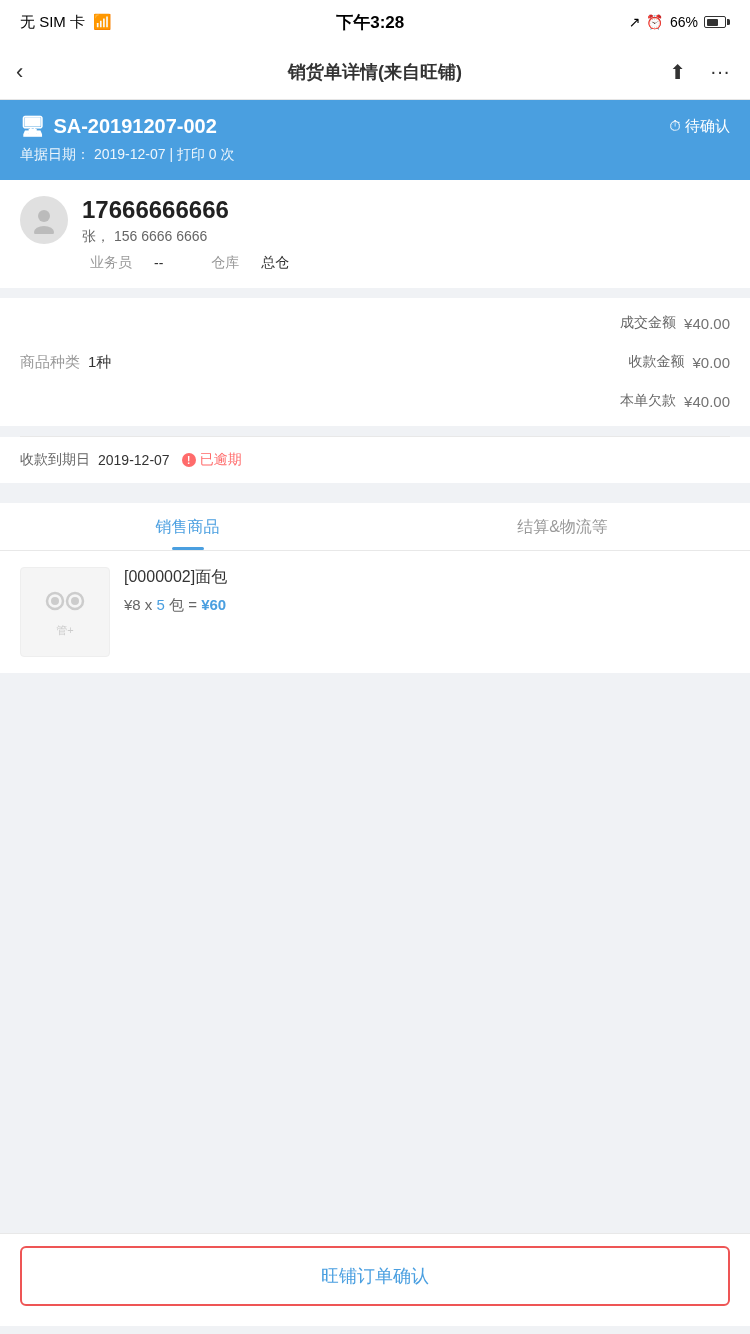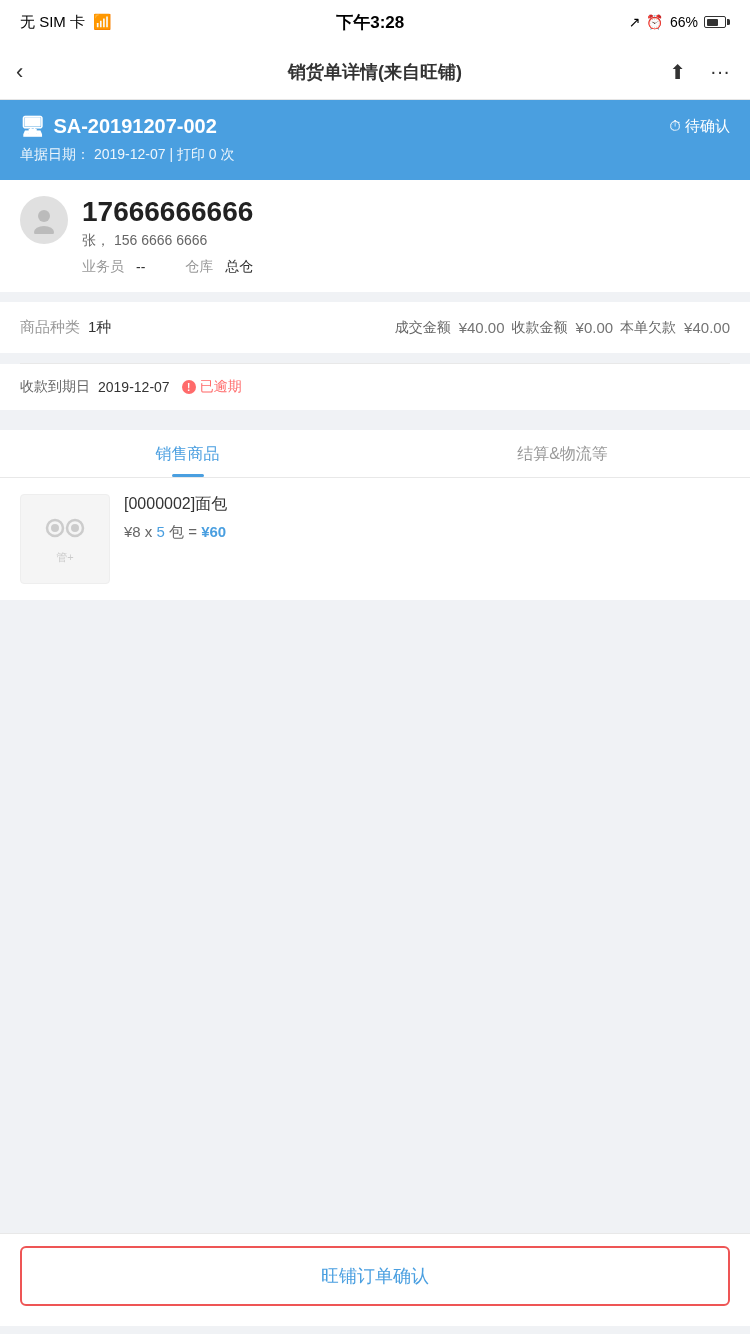--- a/index.html
+++ b/index.html
@@ -145,38 +145,38 @@
       background: #e0e0e0;
       display: flex;
       align-items: center;
       justify-content: center;
       font-size: 24px;
       color: #bbb;
       flex-shrink: 0;
     }
     .customer-info { flex: 1; }
     .customer-phone {
-      font-size: 28px;
+      font-size: 24px;
       font-weight: 600;
       color: #222;
       margin-bottom: 4px;
     }
     .customer-name {
       font-size: 14px;
       color: #666;
       margin-bottom: 8px;
     }
     .customer-meta {
       display: flex;
       align-items: center;
       gap: 40px;
       font-size: 14px;
       color: #666;
     }
-    .meta-item { display: flex; align-items: center; gap: 12px; }
+    .meta-item { display: flex; align-items: center; gap: 22px; margin-left: 8px; }
     .meta-label { color: #999; }
     .meta-value { color: #333; }
 
     
     .divider {
       height: 10px;
       background: #f0f2f5;
     }
     .thin-divider {
       height: 1px;
@@ -201,23 +201,23 @@
       font-size: 15px;
       color: #666;
     }
     .summary-type-value {
       font-size: 15px;
       color: #333;
       font-weight: 500;
     }
     .summary-right {
       display: flex;
-      flex-direction: row;
+      flex-direction: column;
       align-items: flex-end;
-      gap: 7px;
+      gap: 21px;
     }
     .summary-item {
       display: flex;
       align-items: center;
       gap: 8px;
       font-size: 14px;
     }
     .summary-item-label { color: #666; }
     .summary-item-value { color: #737373; font-weight: 500; font-size: 15px; }
 

